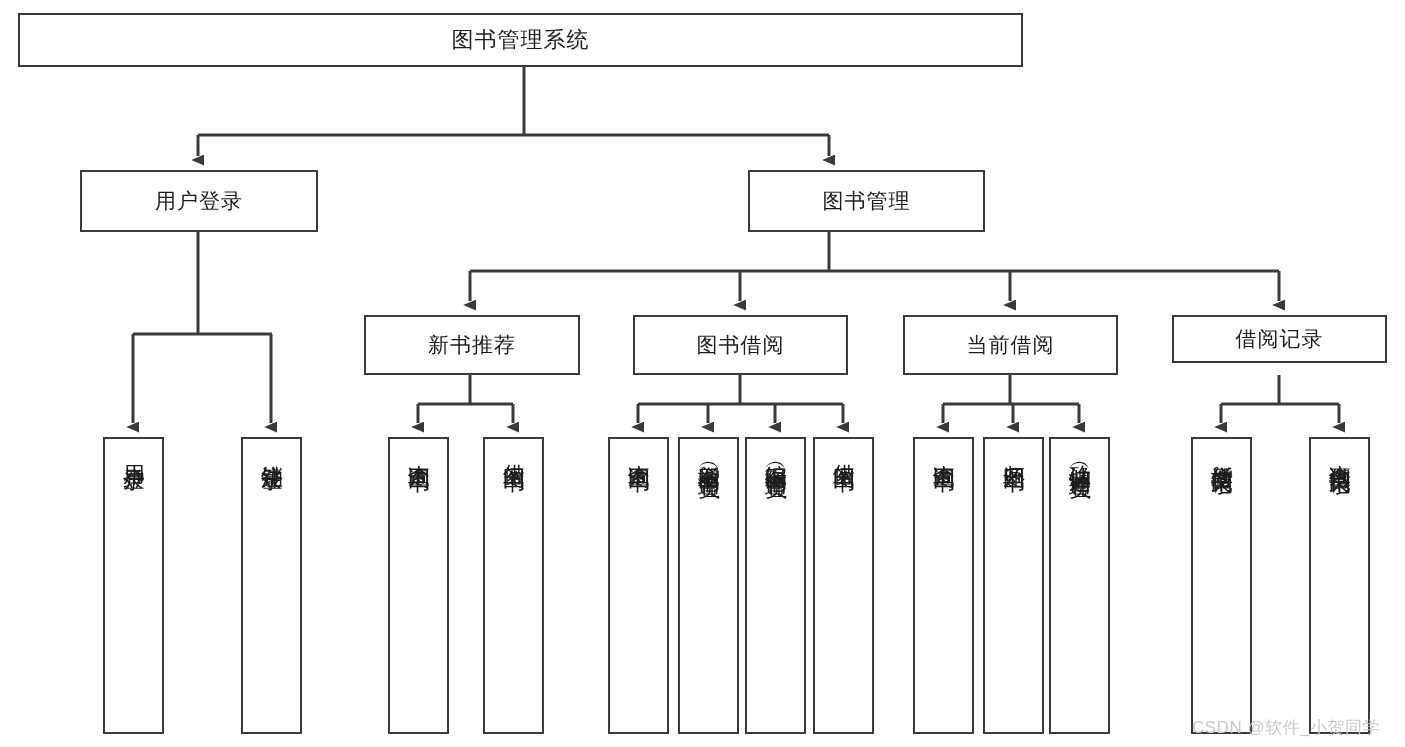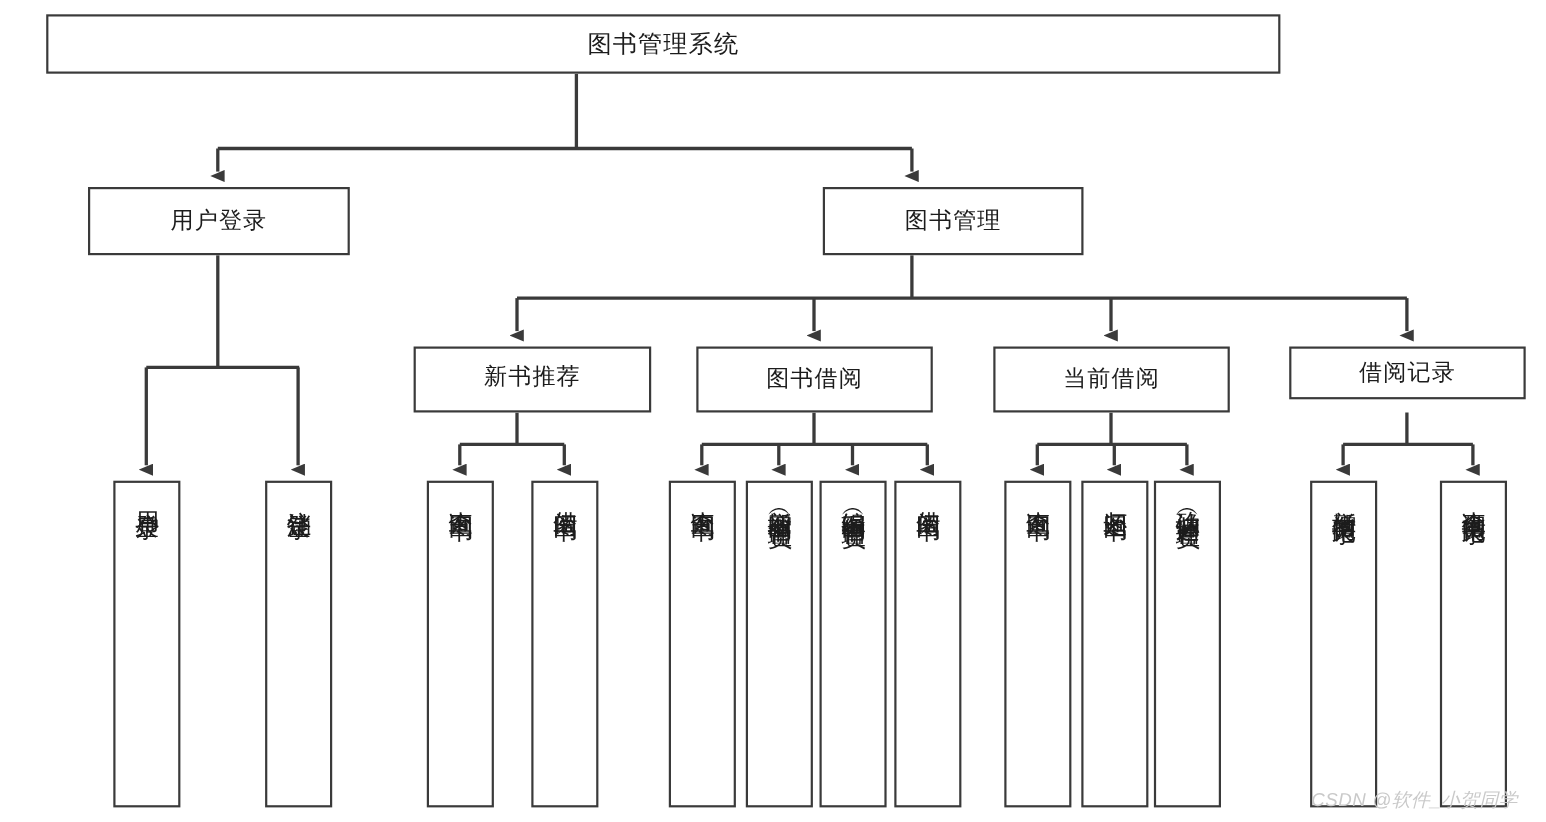--- a/index.html
+++ b/index.html
@@ -10,21 +10,21 @@
   .node{position:absolute;box-sizing:border-box;background:#ffffff;
         border:2px solid #3a3a3a;display:flex;align-items:center;
         justify-content:center;color:#1c1c1c;}
   .node .lbl{display:block;text-align:center;line-height:1.22;}
   .h-node .lbl{font-size:21px;letter-spacing:1px;}
   .root .lbl{font-size:22px;letter-spacing:1px;}
   .v-node{padding:8px 2px;align-items:flex-start;justify-content:center;}
   .v-node .lbl{writing-mode:vertical-rl;text-orientation:upright;
                font-size:22px;letter-spacing:2px;white-space:nowrap;}
   .watermark{position:absolute;color:#c9c9c9;font-size:17px;
-             letter-spacing:.5px;white-space:nowrap;font-style:italic;}
+             letter-spacing:.5px;white-space:nowrap;}
 </style>
 </head>
 <body>
 
 <div id="stage">
 
   <svg id="wires" viewBox="0 0 1405 747" xmlns="http://www.w3.org/2000/svg">
     <defs>
       <marker id="arw" markerWidth="11" markerHeight="13" refX="1.5" refY="6.2" orient="auto" markerUnits="userSpaceOnUse">
         <path d="M0,0 L11,0 L5.5,13 Z" fill="#3a3a3a"></path>
@@ -67,32 +67,32 @@
       <path d="M1013,404 L1013,423" marker-end="url(#arw)"></path>
       <path d="M1079,404 L1079,423" marker-end="url(#arw)"></path>
 
       <path d="M1279,375 L1279,404"></path>
       <path d="M1221,404 L1339,404"></path>
       <path d="M1221,404 L1221,423" marker-end="url(#arw)"></path>
       <path d="M1339,404 L1339,423" marker-end="url(#arw)"></path>
     </g>
   </svg>
 
-  <div class="node root h-node" style="left:18px;top:13px;width:1122px;height:54px;margin-left:24px;">
+  <div class="node root h-node" style="left:18px;top:13px;width:1005px;height:54px;">
     <span class="lbl">图书管理系统</span>
   </div>
 
   <div class="node h-node" style="left:80px;top:170px;width:238px;height:62px;">
     <span class="lbl">用户登录</span>
   </div>
   <div class="node h-node" style="left:748px;top:170px;width:237px;height:62px;">
     <span class="lbl">图书管理</span>
   </div>
 
-  <div class="node h-node" style="left:376px;top:315px;width:216px;height:60px;font-family:Liberation Mono, monospace;">
+  <div class="node h-node" style="left:364px;top:315px;width:216px;height:60px;">
     <span class="lbl">新书推荐</span>
   </div>
   <div class="node h-node" style="left:633px;top:315px;width:215px;height:60px;">
     <span class="lbl">图书借阅</span>
   </div>
   <div class="node h-node" style="left:903px;top:315px;width:215px;height:60px;">
     <span class="lbl">当前借阅</span>
   </div>
   <div class="node h-node" style="left:1172px;top:315px;width:215px;height:48px;">
     <span class="lbl">借阅记录</span>

